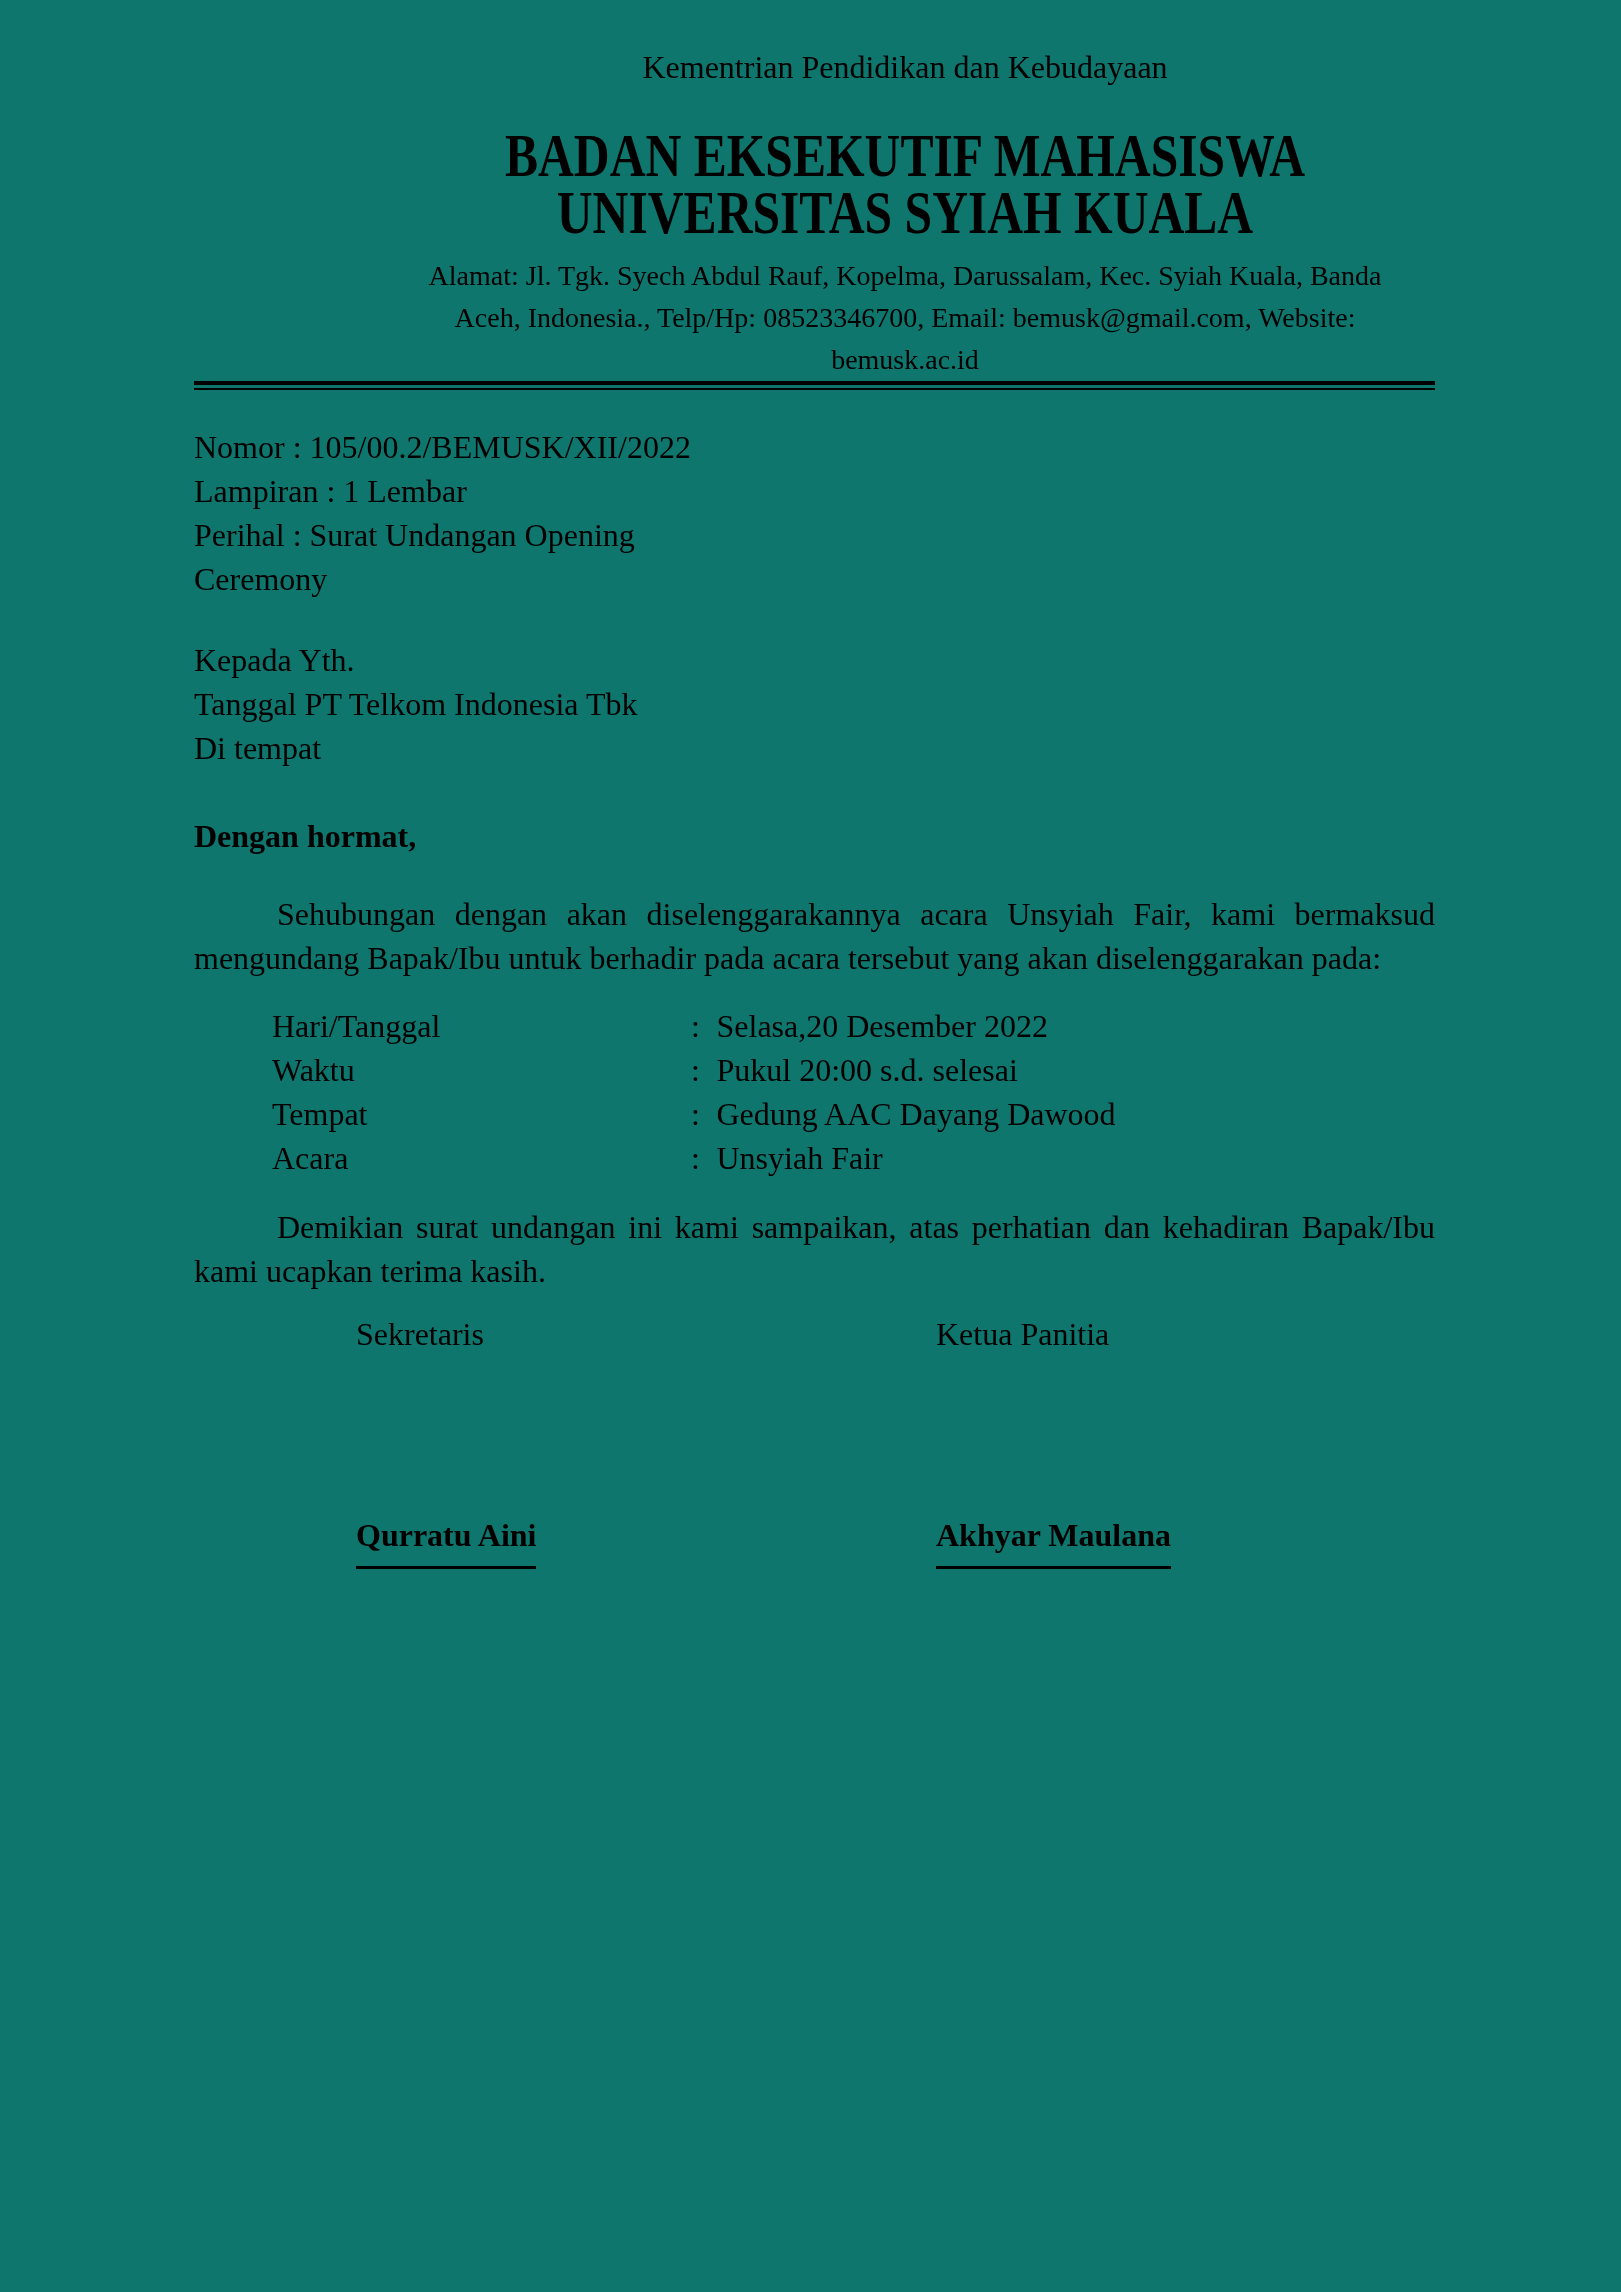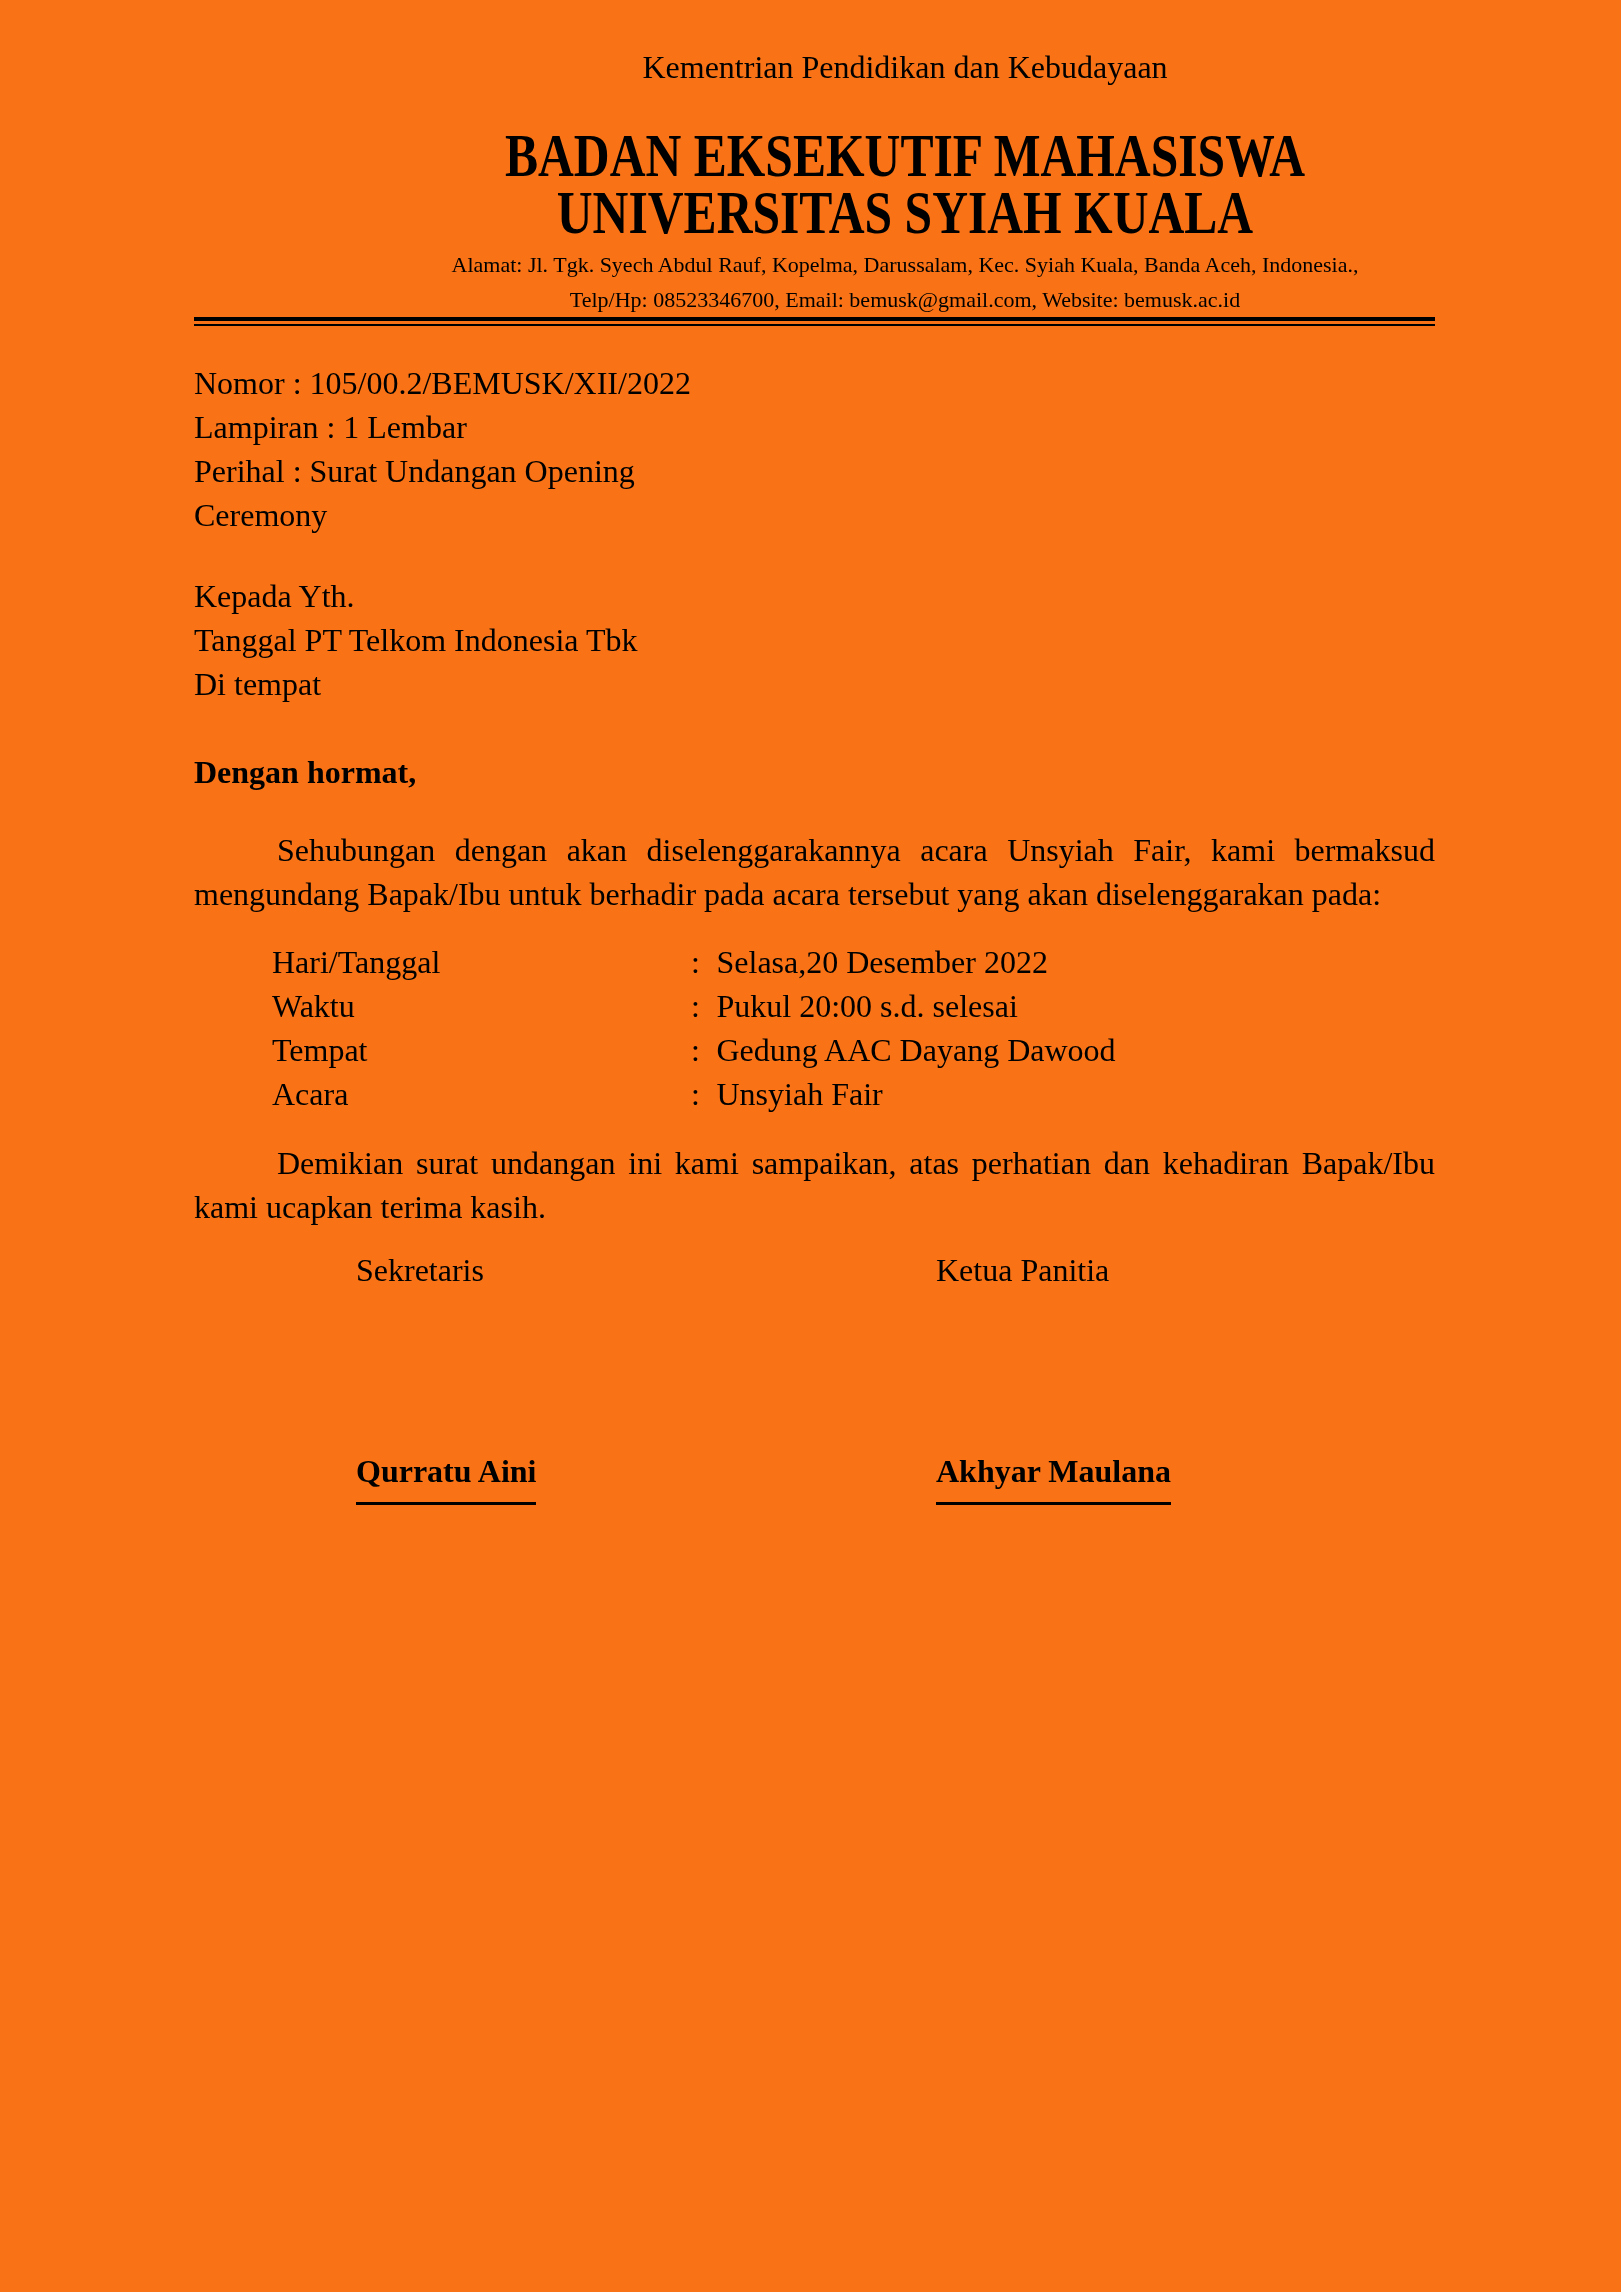--- a/index.html
+++ b/index.html
@@ -1,20 +1,20 @@
 <!DOCTYPE html>
 <html><head>
 <meta charset="utf-8">
 <style>
   html, body { margin: 0; padding: 0; background: #ffffff; }
   .page {
     position: relative;
     width: 1621px;
     height: 2293px;
-    background: #f97316;
+    background: #0f766e;
     color: #000000;
     font-family: "Liberation Serif", "DejaVu Serif", serif;
     font-size: 32px;
     line-height: 44px;
     box-sizing: border-box;
     padding: 45px 186px 0 194px;
     overflow: hidden;
   }
 
   
@@ -25,24 +25,24 @@
   .org-title {
     margin-top: 38px;
     font-weight: bold;
     font-size: 62px;
     line-height: 57px;
     transform: scaleX(0.80);
     transform-origin: 50% 50%;
     white-space: nowrap;
   }
   .address {
-    margin: 6px auto 0 auto;
+    margin: 14px auto 0 auto;
     max-width: 980px;
-    font-size: 22px;
-    line-height: 35px;
+    font-size: 28px;
+    line-height: 42px;
   }
   .divider {
     margin-top: 0px;
     height: 2.9px;               
     border-top: 4.9px solid #000000;
     border-bottom: 2.9px solid #000000;
   }
 
   
   .meta-row {

